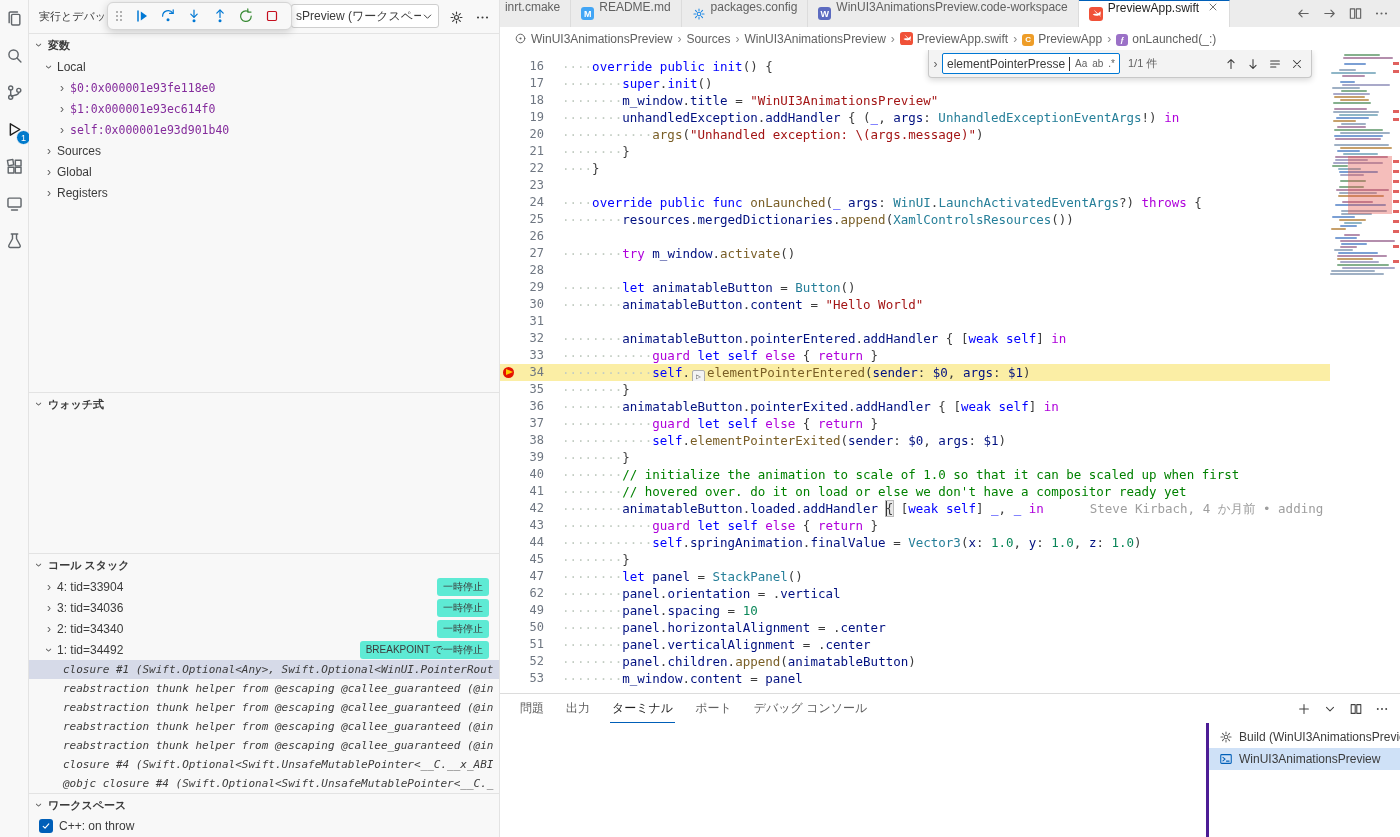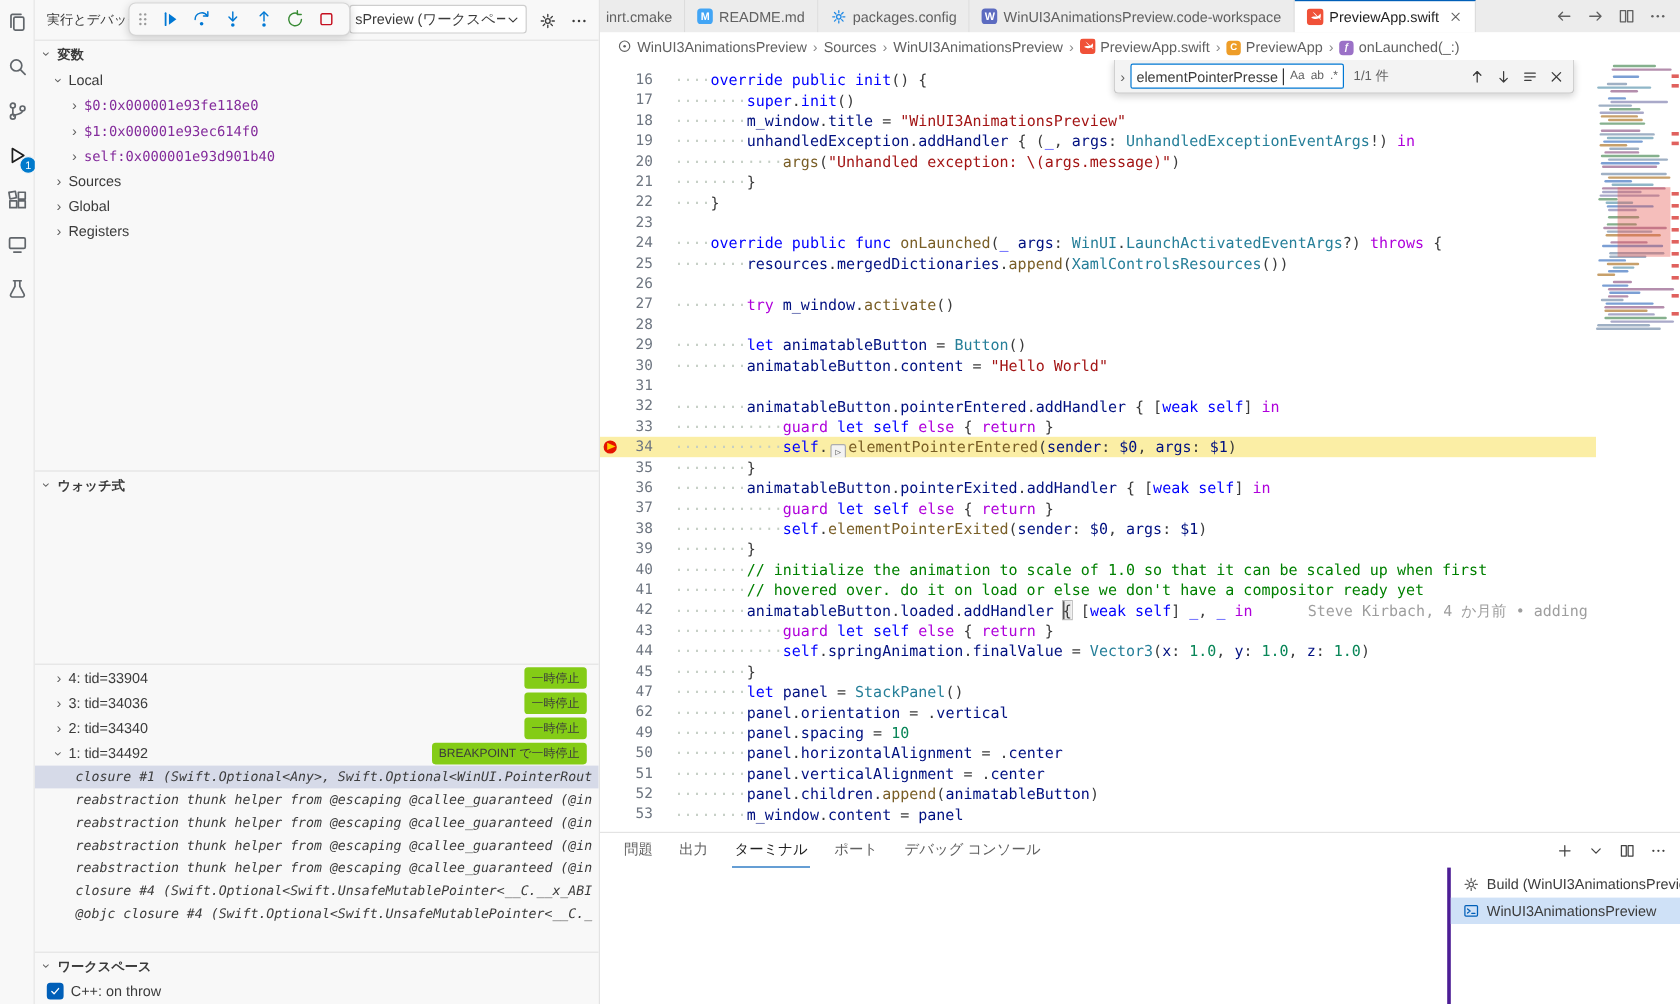--- a/index.html
+++ b/index.html
@@ -53,36 +53,36 @@
 .sec-stack{height:240px}
 .sec-bp{flex:1}
 .sec-header{height:22px;display:flex;align-items:center;font-size:11px;font-weight:700;color:#3b3b3b;
             padding-left:2px;gap:1px;cursor:pointer}
 .tw{display:inline-block;width:16px;text-align:center;color:#616161;font-size:12px;font-weight:400;flex:none}
 .tw.open{transform:rotate(90deg)}
 .tree-row{height:21px;display:flex;align-items:center;font-size:12px;color:#3b3b3b;cursor:pointer;
           position:relative;white-space:nowrap;padding-left:12px}
 .tree-row.child{padding-left:25px}
 .vtext{font-family:"DejaVu Sans Mono","Liberation Mono",monospace;font-size:11.5px;color:#842c9c}
-.badge{position:absolute;right:10px;top:50%;transform:translateY(-50%);background:#84cc16;border-radius:3px;
+.badge{position:absolute;right:10px;top:50%;transform:translateY(-50%);background:#5eead4;border-radius:3px;
        font-size:10px;padding:2px 6px;color:#3b3b3b;white-space:nowrap}
 .frame-row{height:19px;display:flex;align-items:center;padding-left:34px;white-space:nowrap;overflow:hidden;
            font-family:"DejaVu Sans Mono","Liberation Mono",monospace;font-style:italic;font-size:11px;
            color:#3c3c3c;cursor:pointer}
 .frame-row.selected{background:#d6dae8}
 .bp-row{height:20px;display:flex;align-items:center;padding-left:10px;gap:6px;font-size:12px;cursor:pointer}
 .checkbox{width:14px;height:14px;border-radius:3px;background:#005fb8;display:flex;align-items:center;
           justify-content:center;flex:none}
 .checkbox svg{width:10px;height:10px}
 
 
 .main{flex:1;display:flex;flex-direction:column;min-width:0}
 .tabbar{height:27px;background:#ececec;display:flex;flex:none}
 .tabs{display:flex;overflow:hidden;margin-left:-20px}
-.tab{display:flex;align-items:center;padding:0 10px;background:#ececec;border-right:1px solid #dcdcdc;
+.tab{display:flex;padding:0 10px;background:#ececec;border-right:1px solid #dcdcdc;
      color:#616161;font-size:12px;cursor:pointer;white-space:nowrap}
 .tab.active{background:#fff;color:#1f1f1f;border-top:1px solid #005fb8}
 .tab-ico{margin-right:5px;display:inline-flex;align-items:center}
 .tab-ico svg{width:14px;height:14px}
 .tab-close{margin-left:8px;display:inline-flex;color:#616161}
 .tab-close svg{width:12px;height:12px}
 .editor-actions{margin-left:auto;display:flex;align-items:center;gap:4px;padding:0 8px;color:#616161}
 .ea-btn{width:22px;height:22px;display:flex;align-items:center;justify-content:center;cursor:pointer}
 .ea-btn svg{width:15px;height:15px}
 .breadcrumbs{height:23px;background:#fff;display:flex;align-items:center;padding-left:14px;font-size:12px;
@@ -369,20 +369,24 @@
     </div>
 
     <div class="section sec-watch">
       <div class="sec-header">
         <span class="tw open">›</span>
         <span>ウォッチ式</span>
       </div>
     </div>
 
     <div class="section sec-stack">
+      <div class="sec-header">
+        <span class="tw open">›</span>
+        <span>コール スタック</span>
+      </div>
       <div id="stackRows">
           <div class="tree-row">
             <span class="tw">›</span>
             <span>4: tid=33904</span>
             <span class="badge">一時停止</span>
           </div>
           <div class="tree-row">
             <span class="tw">›</span>
             <span>3: tid=34036</span>
             <span class="badge">一時停止</span>

